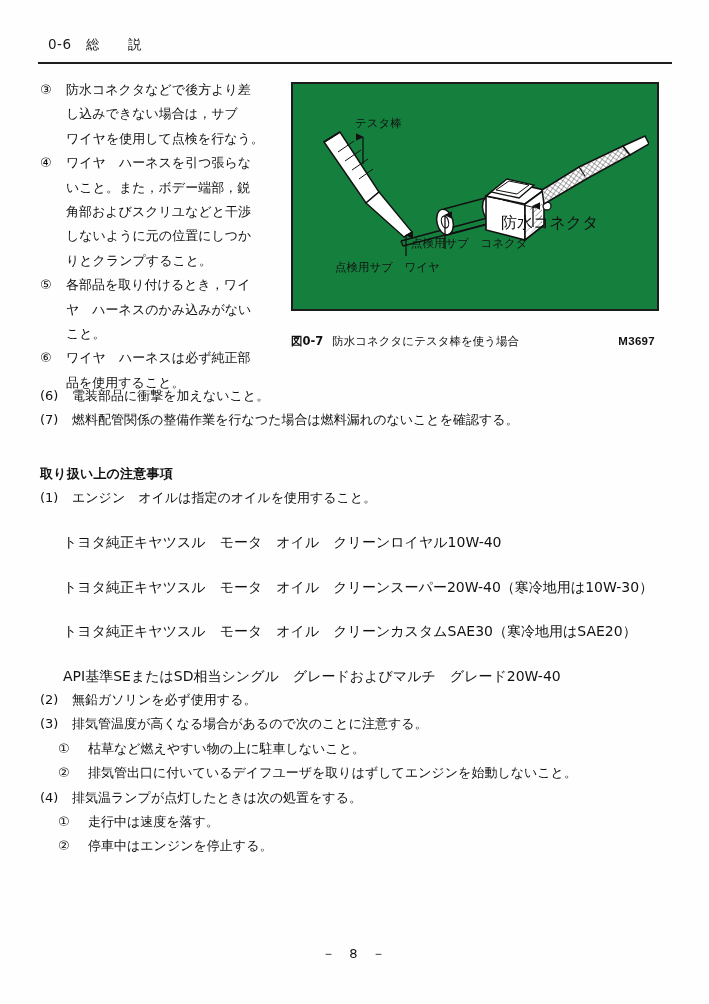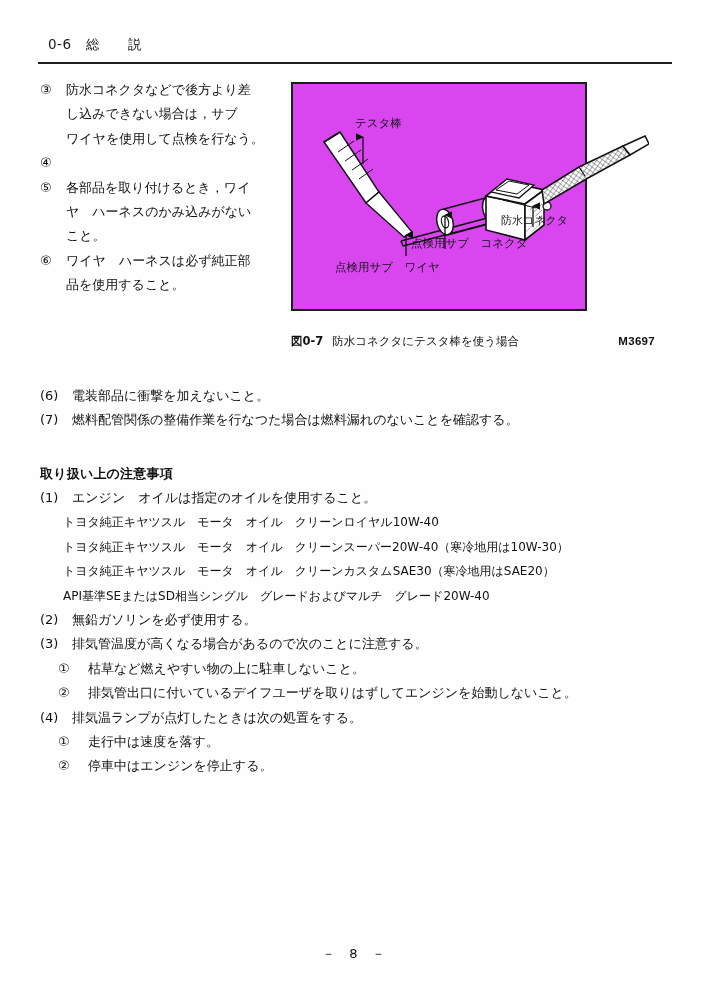--- a/index.html
+++ b/index.html
@@ -82,23 +82,23 @@
 
   
   .figure {
     position: absolute;
     left: 291px;
     top: 4px;
     width: 364px;
   }
   .figure-box {
     border: 2px solid #1c1c1c;
-    width: 296px;
+    width: 368px;
     height: 229px;
-    background: #d946ef;
+    background: #15803d;
     position: relative;
     box-sizing: border-box;
   }
   .figure-box svg {
     display: block;
   }
   .figure-caption {
     margin-top: 7px;
     display: flex;
     align-items: baseline;
@@ -165,24 +165,25 @@
   }
   .sub-row.indent1 { padding-left: 18px; }
   .sub-row .num {
     flex: 0 0 auto;
     width: 32px;
   }
   .sub-row .num.circ { width: 30px; }
   .sub-row .txt { flex: 1 1 auto; }
 
   .oil-line {
-    font-size: 12px;
+    font-size: 14px;
     line-height: 24.4px;
     padding-left: 23px;
     white-space: pre;
+    margin-top: 20px;
   }
 
   
   .page-number {
     position: absolute;
     left: 0;
     right: 0;
     top: 945px;
     text-align: center;
     font-size: 13px;
@@ -206,20 +207,27 @@
         <div class="marker">③</div>
         <div class="body">
           <span class="ln">防水コネクタなどで後方より差</span>
           <span class="ln">し込みできない場合は，サブ</span>
           <span class="ln">ワイヤを使用して点検を行なう。</span>
         </div>
       </div>
 
       <div class="item">
         <div class="marker">④</div>
+        <div class="body">
+          <span class="ln">ワイヤ　ハーネスを引つ張らな</span>
+          <span class="ln">いこと。また，ボデー端部，鋭</span>
+          <span class="ln">角部およびスクリユなどと干渉</span>
+          <span class="ln">しないように元の位置にしつか</span>
+          <span class="ln">りとクランプすること。</span>
+        </div>
       </div>
 
       <div class="item">
         <div class="marker">⑤</div>
         <div class="body">
           <span class="ln">各部品を取り付けるとき，ワイ</span>
           <span class="ln">ヤ　ハーネスのかみ込みがない</span>
           <span class="ln">こと。</span>
         </div>
       </div>
@@ -314,21 +322,21 @@
 
             <path d="M152,165 L152,131" stroke="#111" stroke-width="1.3" fill="none" marker-end="url(#arrowup)"></path>
 
             <path d="M240,143 L240,122" stroke="#111" stroke-width="1.3" fill="none" marker-end="url(#arrowup)"></path>
           </g>
         </svg>
 
         <div style="position:absolute;left:62px;top:32px;font-size:11.5px;white-space:pre;">テスタ棒</div>
         <div style="position:absolute;left:42px;top:176px;font-size:11.5px;white-space:pre;">点検用サブ　ワイヤ</div>
         <div style="position:absolute;left:118px;top:152px;font-size:11.5px;white-space:pre;">点検用サブ　コネクタ</div>
-        <div style="position:absolute;left:208px;top:129px;font-size:11px;white-space:pre;">防水コネクタ</div>
+        <div style="position:absolute;left:208px;top:129px;font-size:16px;white-space:pre;">防水コネクタ</div>
       </div>
 
       <div class="figure-caption">
         <span class="fig-no">図0-7</span>
         <span class="fig-title">防水コネクタにテスタ棒を使う場合</span>
         <span class="fig-code">M3697</span>
       </div>
     </div>
 
   </div>

